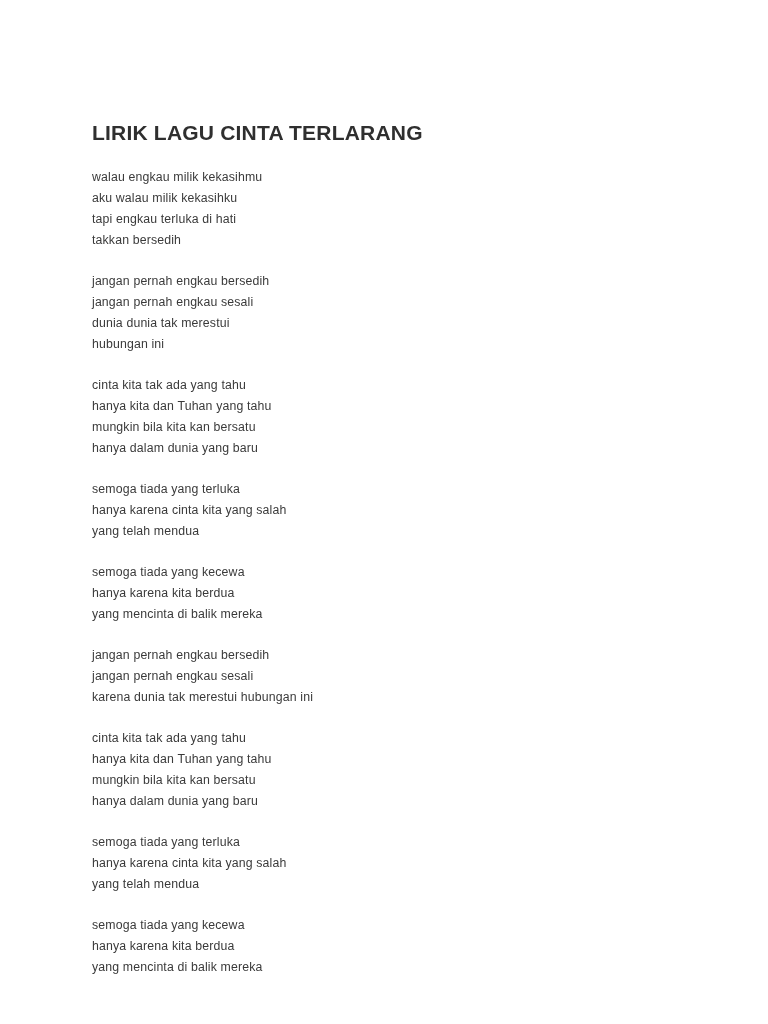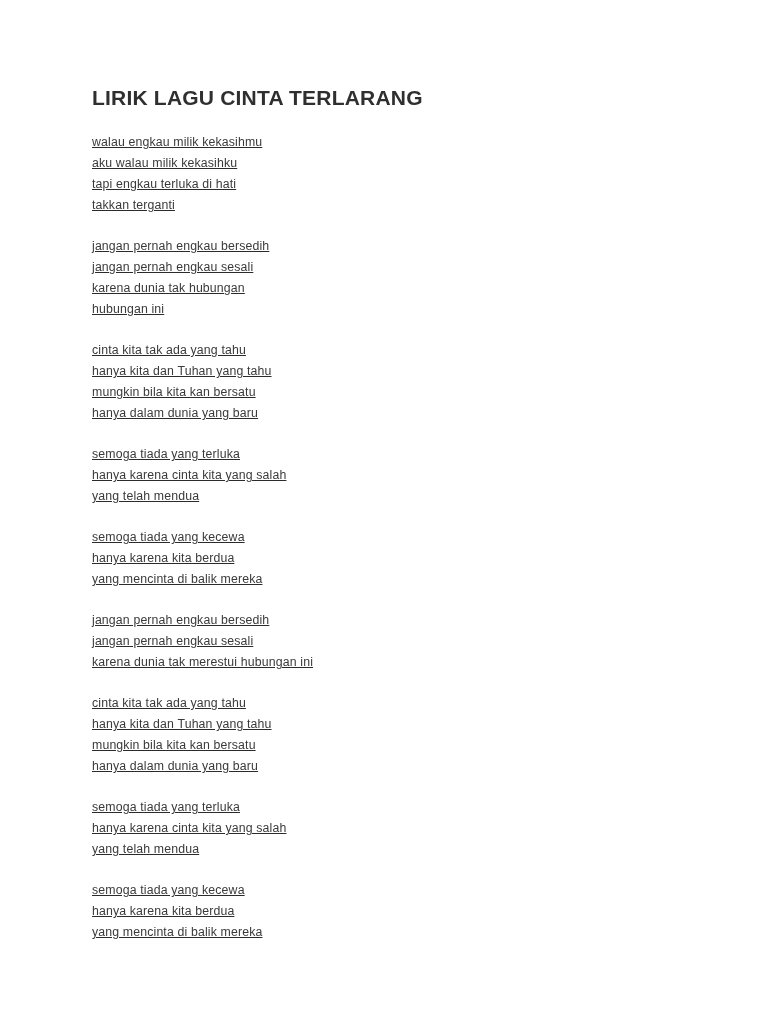--- a/index.html
+++ b/index.html
@@ -13,60 +13,59 @@
     font-family: "Liberation Sans", sans-serif;
     color: #2b2b2b;
     overflow: hidden;
   }
   .page {
     position: relative;
     width: 768px;
     height: 1024px;
     background: #ffffff;
     box-sizing: border-box;
-    padding: 85px 92px 0 92px;
+    padding: 120px 92px 0 92px;
   }
   .doc-title {
     font-size: 21px;
     font-weight: bold;
     color: #2f2f2f;
     letter-spacing: 0.2px;
     margin: 0 0 22px 0;
     line-height: 1.2;
   }
   .stanza {
     margin: 0 0 20px 0;
-    text-decoration: underline;
   }
   .lyric-line {
     font-size: 12.3px;
     line-height: 21px;
     color: #3a3a3a;
     letter-spacing: 0.15px;
     white-space: pre;
   }
 </style>
 </head>
 <body>
 
 <div class="page">
   <h1 class="doc-title">LIRIK LAGU CINTA TERLARANG</h1>
   <div class="lyrics-body">
 
     <div class="stanza">
       <div class="lyric-line">walau engkau milik kekasihmu</div>
       <div class="lyric-line">aku walau milik kekasihku</div>
       <div class="lyric-line">tapi engkau terluka di hati</div>
-      <div class="lyric-line">takkan terganti</div>
+      <div class="lyric-line">takkan bersedih</div>
     </div>
 
     <div class="stanza">
       <div class="lyric-line">jangan pernah engkau bersedih</div>
       <div class="lyric-line">jangan pernah engkau sesali</div>
-      <div class="lyric-line">karena dunia tak hubungan</div>
+      <div class="lyric-line">dunia dunia tak merestui</div>
       <div class="lyric-line">hubungan ini</div>
     </div>
 
     <div class="stanza">
       <div class="lyric-line">cinta kita tak ada yang tahu</div>
       <div class="lyric-line">hanya kita dan Tuhan yang tahu</div>
       <div class="lyric-line">mungkin bila kita kan bersatu</div>
       <div class="lyric-line">hanya dalam dunia yang baru</div>
     </div>
 

